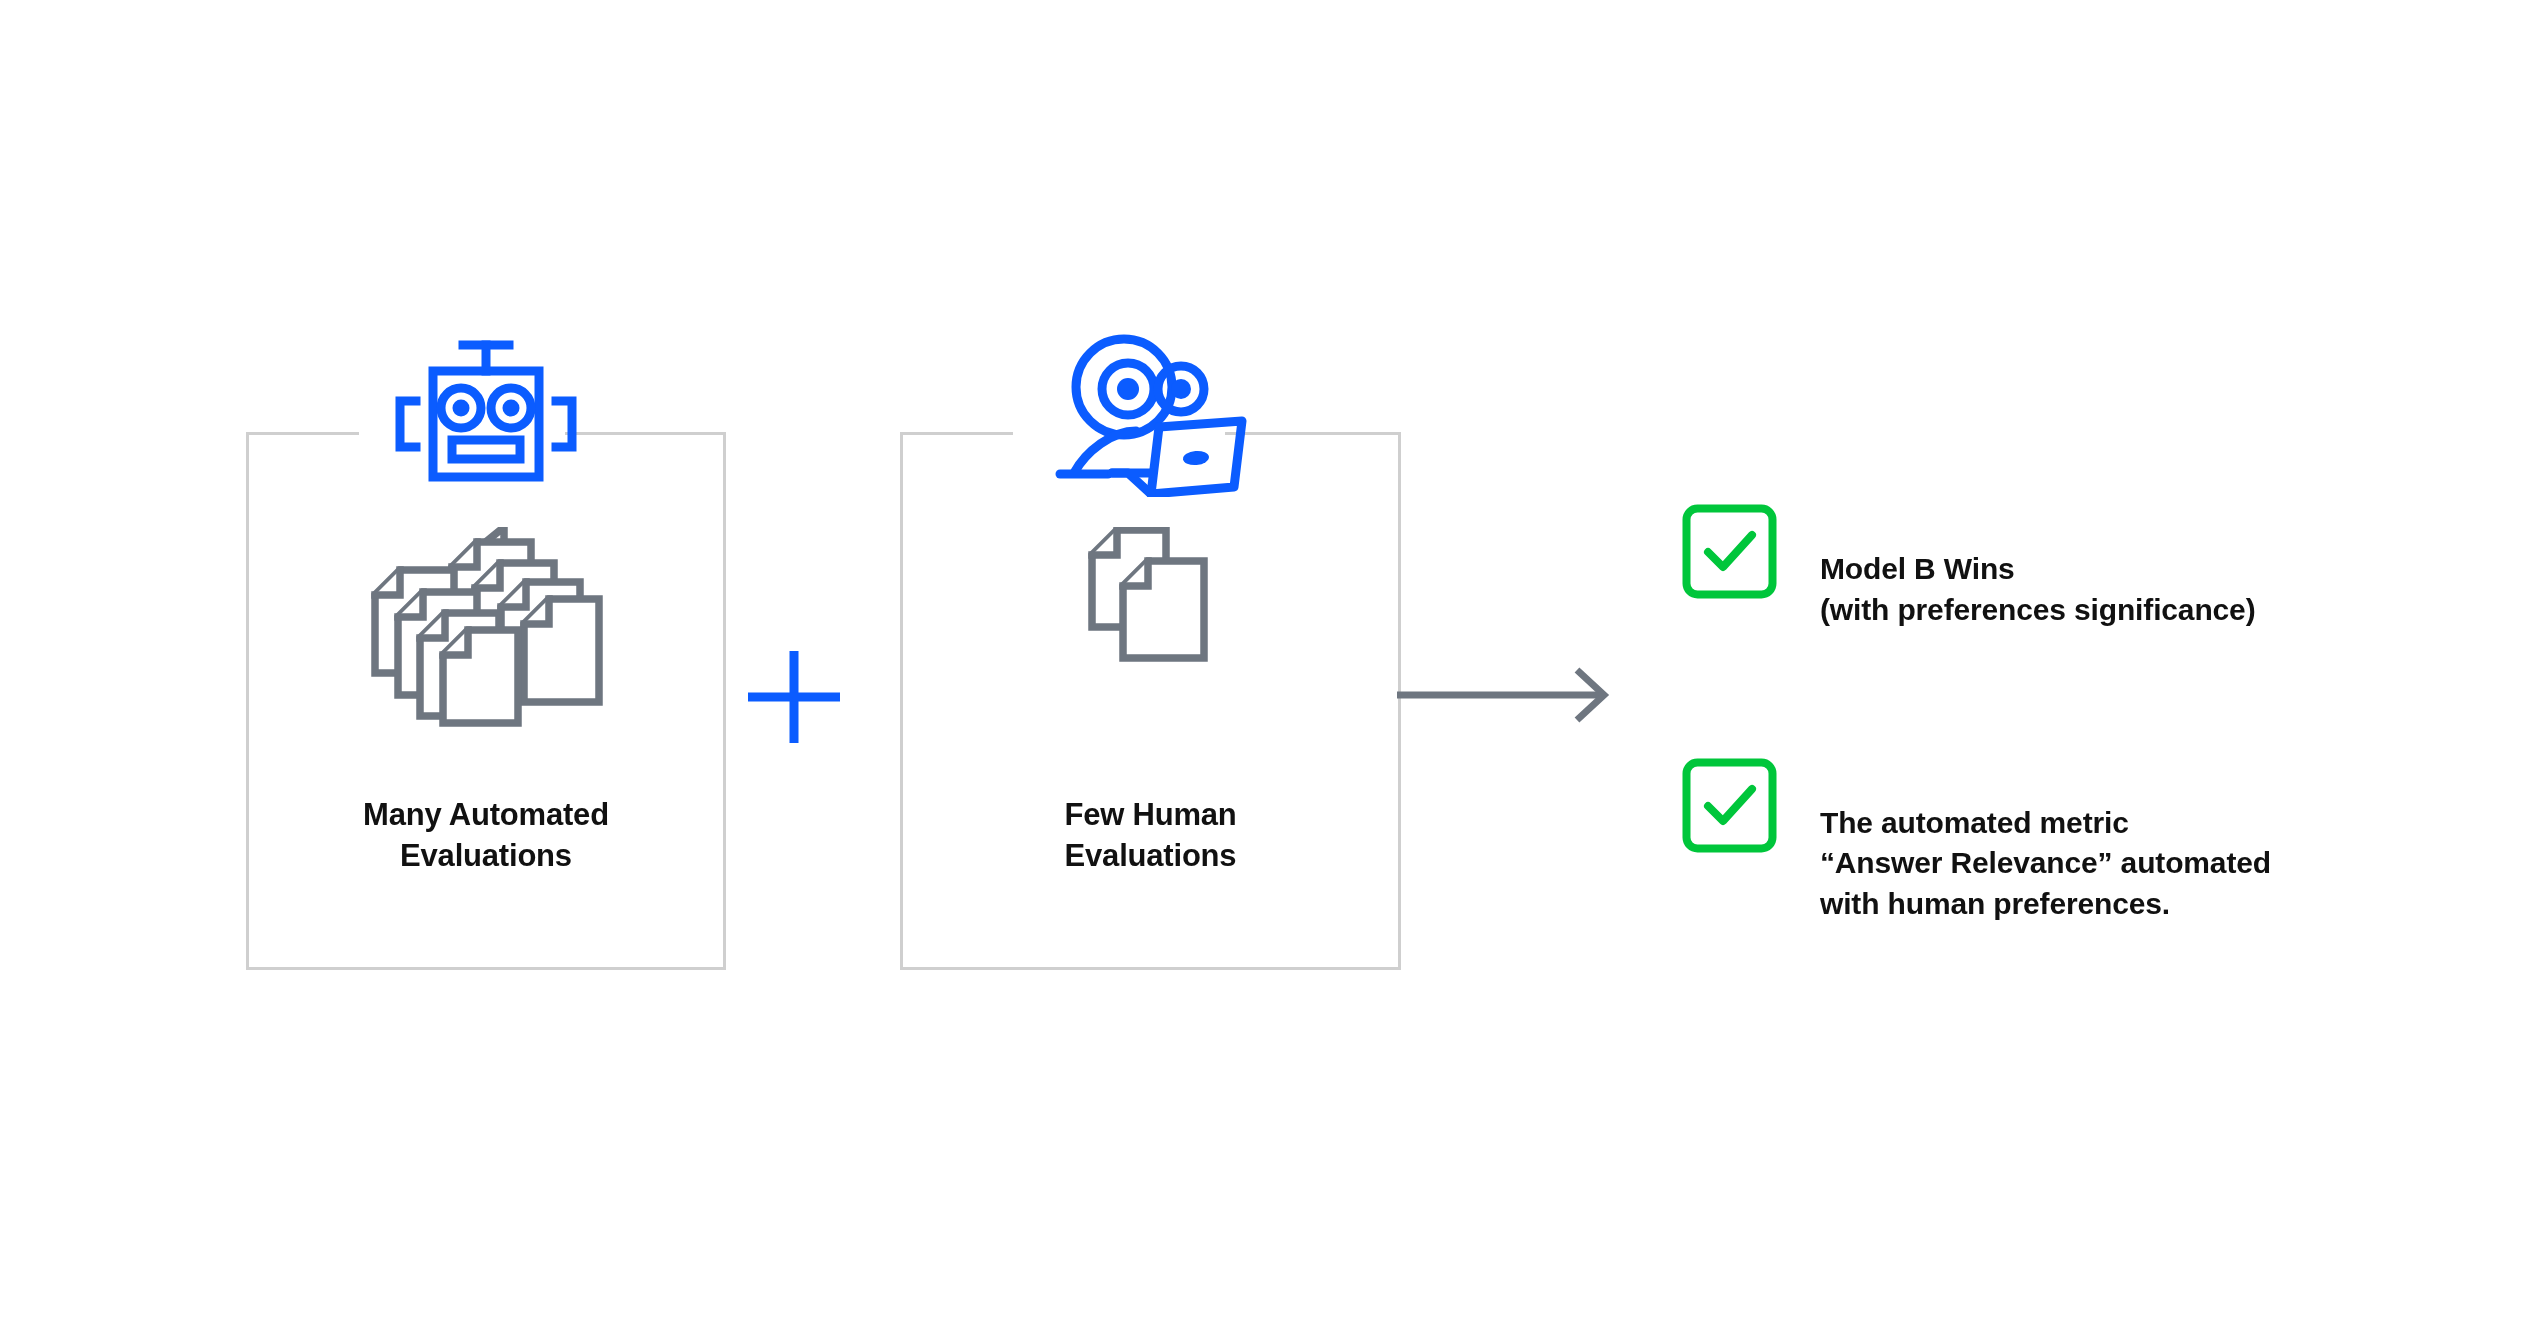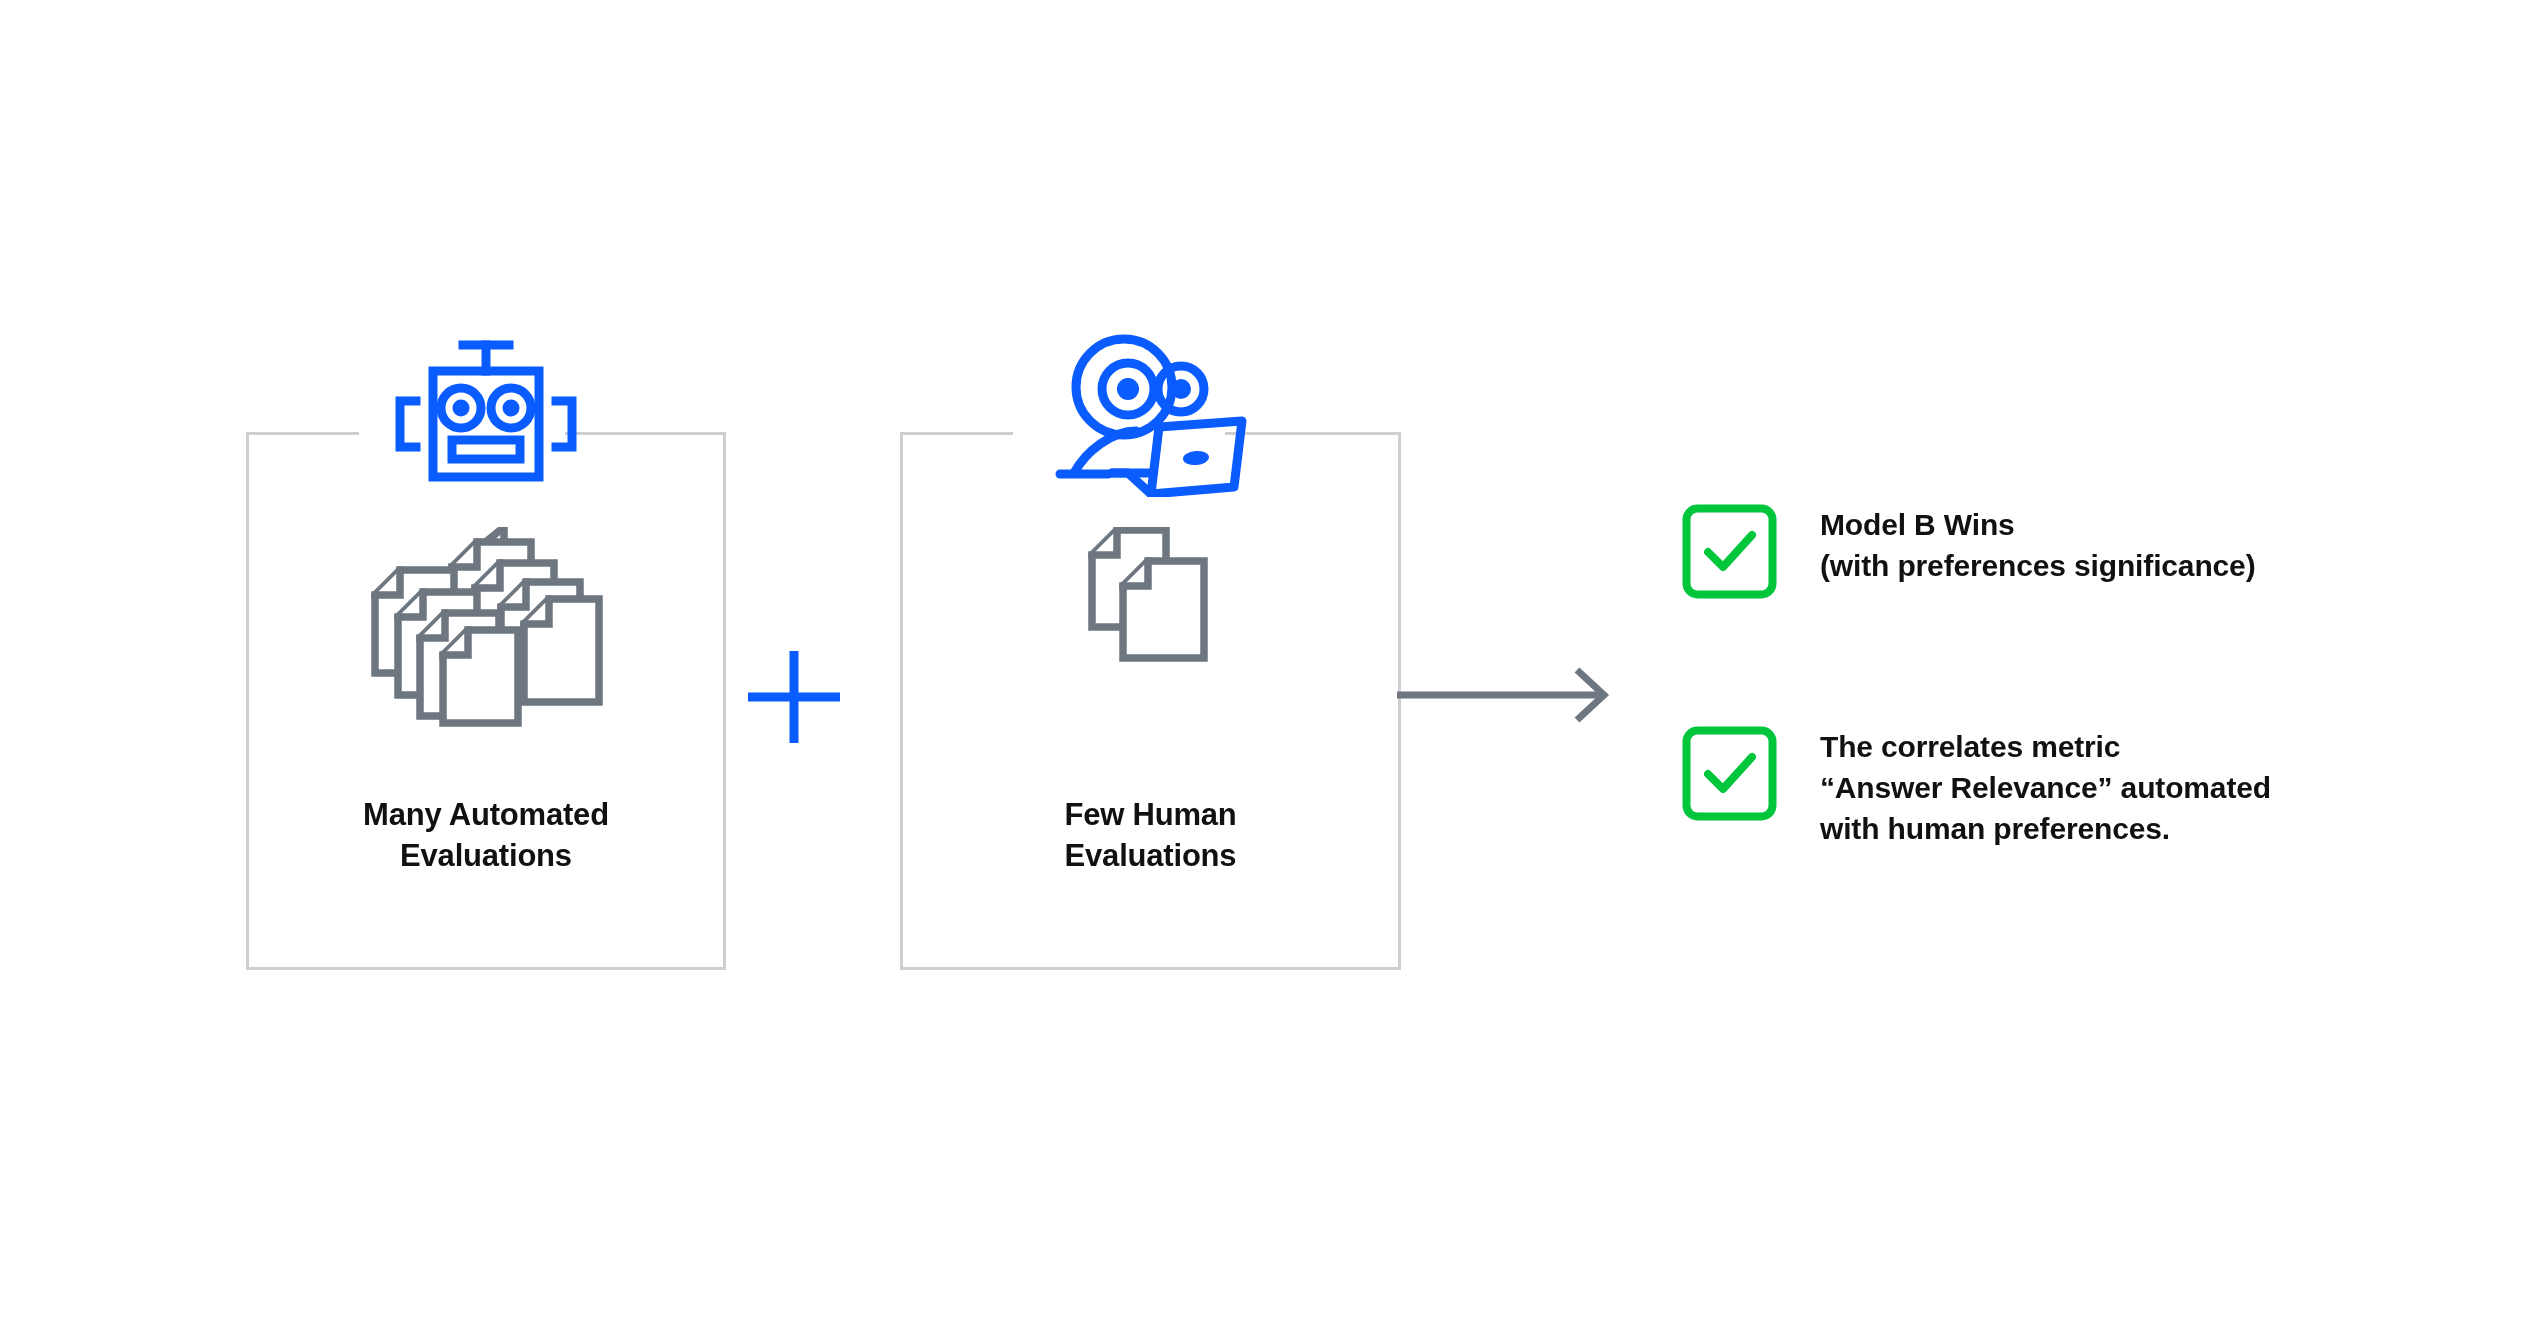--- a/index.html
+++ b/index.html
@@ -115,20 +115,21 @@
     margin-top: 4px;
   }
 
   .outcome-text {
     font-size: 30px;
     font-weight: 700;
     line-height: 1.36;
     color: #111111;
     letter-spacing: -0.15px;
     padding-top: 5px;
+    margin-top: 44px;
   }
   .outcome-text span { display: block; }
 </style>
 </head>
 <body>
 
 <div class="stage">
 
   <div class="panel" id="panel-automated">
     <div class="panel-notch"></div>
@@ -268,21 +269,21 @@
         <span>(with preferences significance)</span>
       </div>
     </div>
 
     <div class="outcome-row">
       <svg class="check-box" viewBox="0 0 95 95">
         <rect x="4.5" y="4.5" width="86" height="86" rx="11" ry="11" fill="none" stroke="#00C63B" stroke-width="8"></rect>
         <polyline points="26,48 41,63 70,31" fill="none" stroke="#00C63B" stroke-width="8" stroke-linecap="round" stroke-linejoin="round"></polyline>
       </svg>
       <div class="outcome-text">
-        <span>The correlates metric</span>
+        <span>The automated metric</span>
         <span>“Answer Relevance” automated</span>
         <span>with human preferences.</span>
       </div>
     </div>
 
   </div>
 
 </div>
 
 </body></html>

